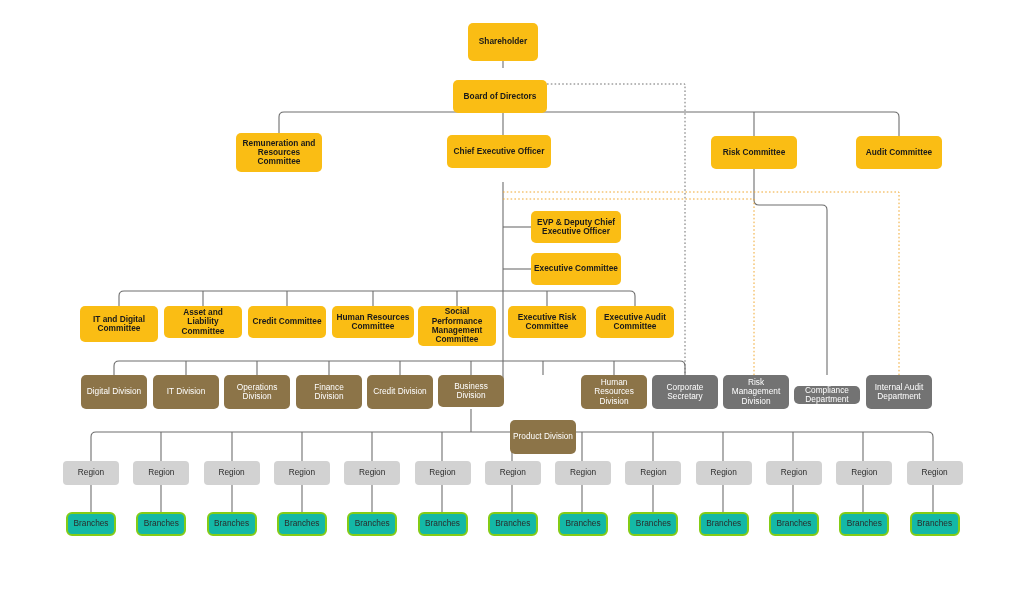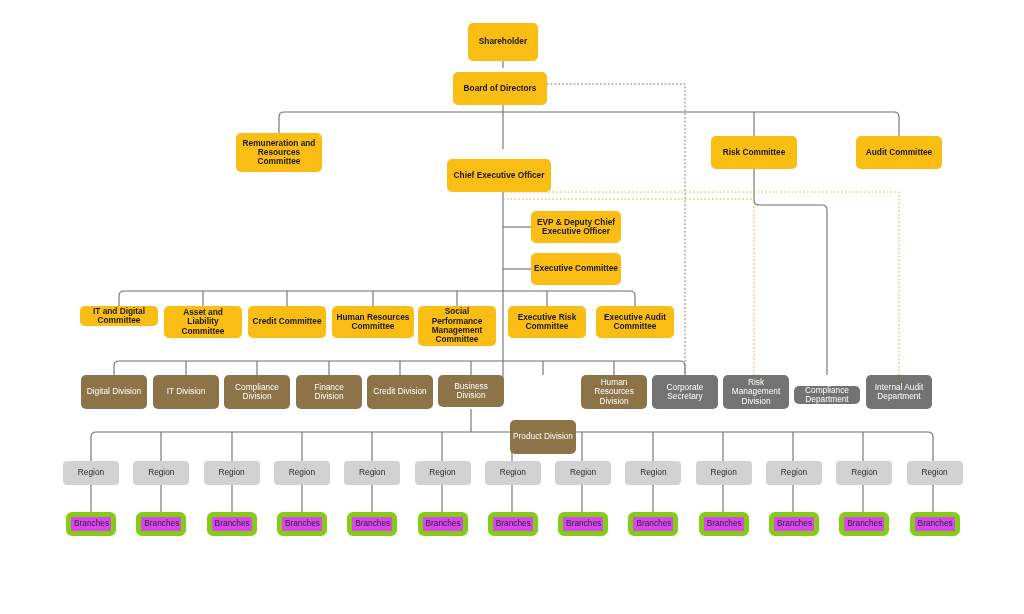--- a/index.html
+++ b/index.html
@@ -56,25 +56,25 @@
     font-weight: 400;
   }
   .node-region {
     background: #D2D2D2;
     color: #2b2b2b;
     font-size: 8.3px;
     font-weight: 400;
     border-radius: 4px;
   }
   .node-branch {
-    background: #d946ef;
+    background: #14b8a6;
     color: #2b2b2b;
     font-size: 8.3px;
     font-weight: 400;
-    border: 5px solid #84cc16;
+    border: 2px solid #84cc16;
     border-radius: 6px;
   }
   .node span {
     display: block;
     width: 100%;
   }
 </style>
 </head>
 <body>
 
@@ -154,46 +154,46 @@
     <g stroke="#F0A830" stroke-width="1" fill="none" stroke-dasharray="1.6,2.2">
       <path d="M503,192 L899,192 L899,375"></path>
       <path d="M503,199 L754,199 L754,375"></path>
     </g>
   </svg>
 
   <div class="node node-orange" style="left:468px;top:23px;width:70px;height:38px;">
     <span>Shareholder</span>
   </div>
 
-  <div class="node node-orange" style="left:453px;top:72px;width:94px;height:33px;">
+  <div class="node node-orange" style="left:453px;top:80px;width:94px;height:33px;">
     <span>Board of Directors</span>
   </div>
 
-  <div class="node node-orange" style="left:447px;top:159px;width:104px;height:33px;">
+  <div class="node node-orange" style="left:447px;top:135px;width:104px;height:33px;">
     <span>Chief Executive Officer</span>
   </div>
 
   <div class="node node-orange" style="left:236px;top:133px;width:86px;height:39px;">
     <span>Remuneration and Resources Committee</span>
   </div>
   <div class="node node-orange" style="left:711px;top:136px;width:86px;height:33px;">
     <span>Risk Committee</span>
   </div>
   <div class="node node-orange" style="left:856px;top:136px;width:86px;height:33px;">
     <span>Audit Committee</span>
   </div>
 
   <div class="node node-orange" style="left:531px;top:211px;width:90px;height:32px;">
     <span>EVP &amp; Deputy Chief Executive Officer</span>
   </div>
   <div class="node node-orange" style="left:531px;top:253px;width:90px;height:32px;">
     <span>Executive Committee</span>
   </div>
 
-  <div class="node node-orange" style="left:80px;top:306px;width:78px;height:20px;">
+  <div class="node node-orange" style="left:80px;top:306px;width:78px;height:36px;">
     <span>IT and Digital Committee</span>
   </div>
   <div class="node node-orange" style="left:164px;top:306px;width:78px;height:32px;">
     <span>Asset and Liability Committee</span>
   </div>
   <div class="node node-orange" style="left:248px;top:306px;width:78px;height:32px;">
     <span>Credit Committee</span>
   </div>
   <div class="node node-orange" style="left:332px;top:306px;width:82px;height:32px;">
     <span>Human Resources Committee</span>
@@ -208,21 +208,21 @@
     <span>Executive Audit Committee</span>
   </div>
 
   <div class="node node-brown" style="left:81px;top:375px;width:66px;height:34px;">
     <span>Digital Division</span>
   </div>
   <div class="node node-brown" style="left:153px;top:375px;width:66px;height:34px;">
     <span>IT Division</span>
   </div>
   <div class="node node-brown" style="left:224px;top:375px;width:66px;height:34px;">
-    <span>Compliance Division</span>
+    <span>Operations Division</span>
   </div>
   <div class="node node-brown" style="left:296px;top:375px;width:66px;height:34px;">
     <span>Finance Division</span>
   </div>
   <div class="node node-brown" style="left:367px;top:375px;width:66px;height:34px;">
     <span>Credit Division</span>
   </div>
   <div class="node node-brown" style="left:438px;top:375px;width:66px;height:32px;">
     <span>Business Division</span>
   </div>

